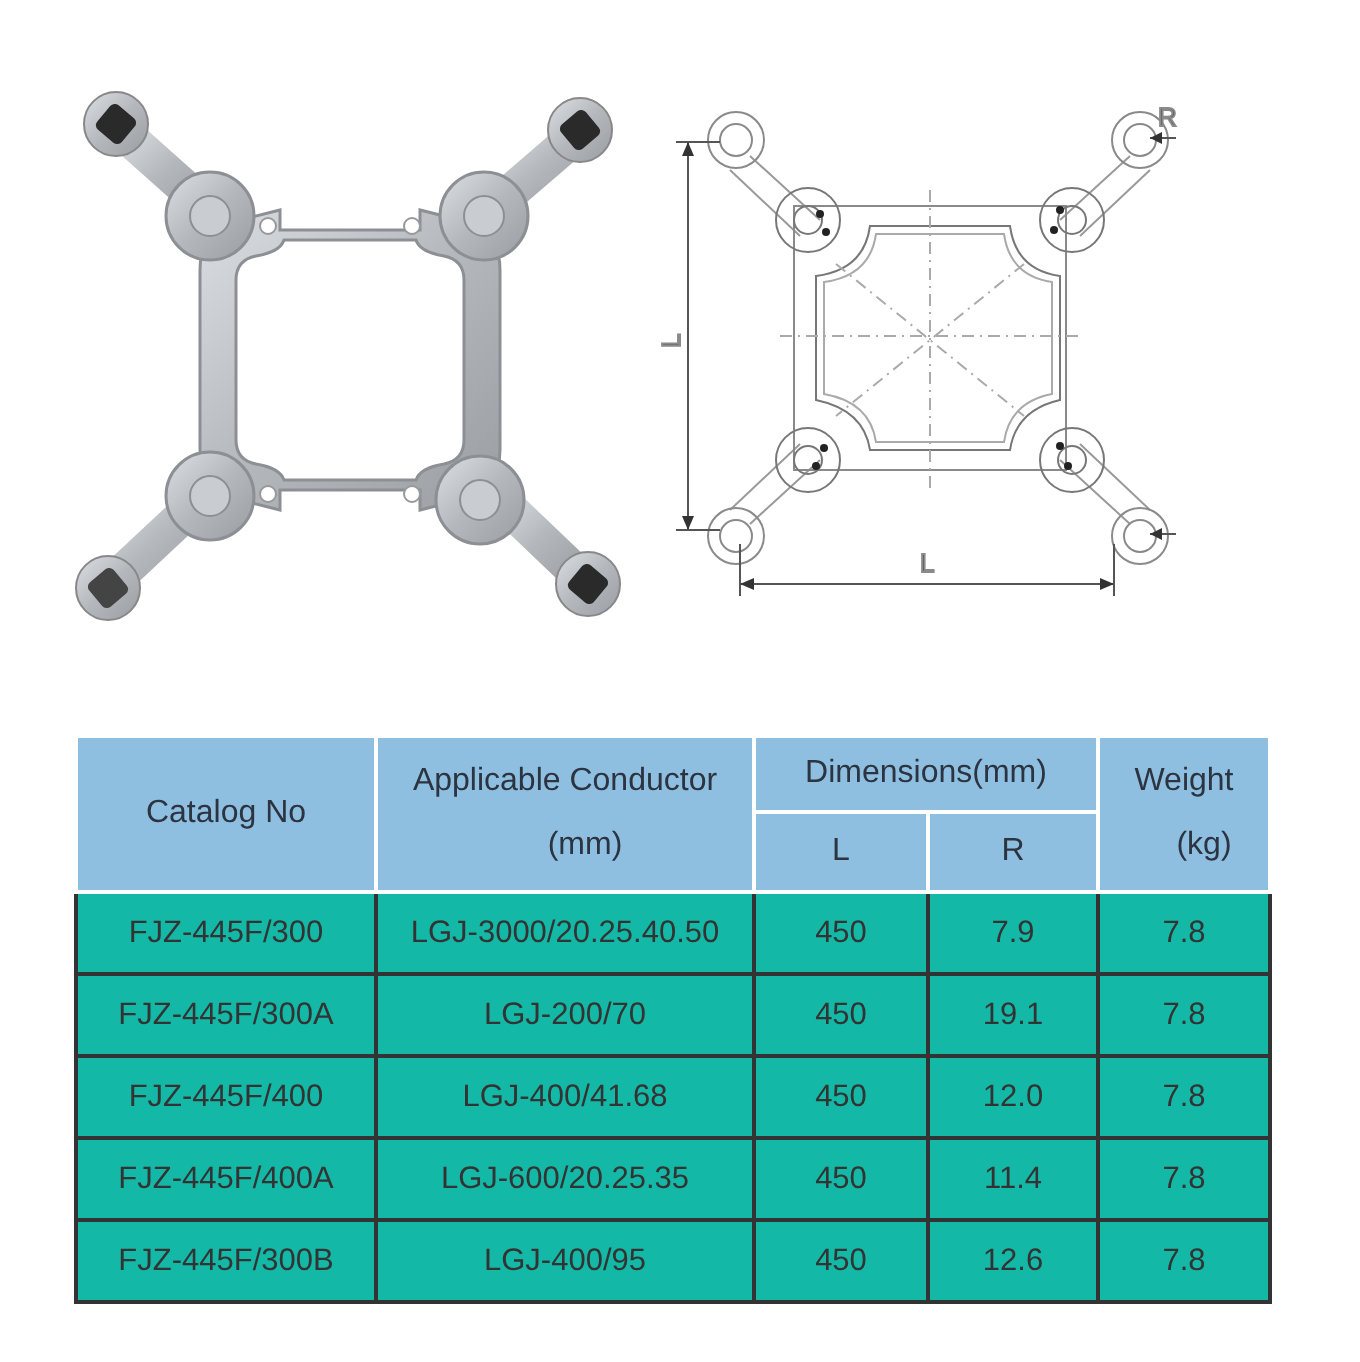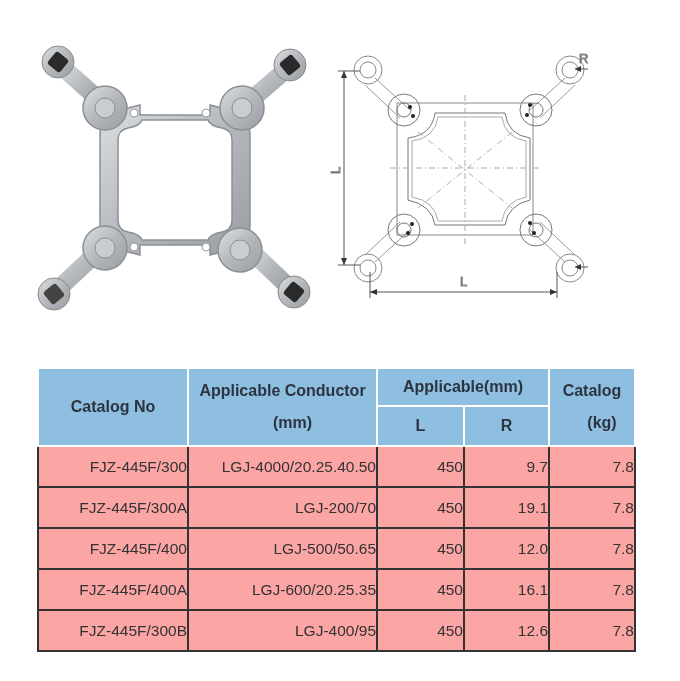--- a/index.html
+++ b/index.html
@@ -4,24 +4,24 @@
 <style>
   html, body { margin:0; padding:0; background:#ffffff; }
   body { width:680px; height:681px; position:relative; overflow:hidden;
          font-family:"Liberation Sans", sans-serif; }
   .photo { position:absolute; left:30px; top:40px; width:290px; height:280px; }
   .drawing { position:absolute; left:330px; top:40px; width:280px; height:270px; }
   .lbl { font-family:"Liberation Sans", sans-serif; font-size:13px; fill:#333; }
 
   table.spec { position:absolute; left:37px; top:367px; border-collapse:collapse;
                font-family:"Liberation Sans", sans-serif; color:#333; }
-  table.spec th { background:#8fbfe0; color:#2b3440; font-weight:bold; font-size:16px;
+  table.spec th { background:#8fbfe0; color:#2b3440; font-weight:normal; font-size:16px;
                   border:2px solid #ffffff; text-align:center; padding:0;margin-left:12px; }
-  table.spec td { border:2px solid #333; font-size:15.5px; text-align:right; height:39px;
-                  padding:0; background:#fca5a5; }
+  table.spec td { border:2px solid #333; font-size:15.5px; text-align:center; height:39px;
+                  padding:0; background:#14b8a6; }
   th .l1 { display:block; line-height:22px; }
   th .l2 { display:block; line-height:22px; margin-top:10px;padding-left:20px; }
 </style>
 </head>
 <body>
 
 <div class="photo">
   <svg width="290" height="280" viewBox="0 0 290 280">
     <defs>
       <linearGradient id="metal" x1="0" y1="0" x2="1" y2="1">
@@ -163,58 +163,58 @@
       <col style="width:85px">
       <col style="width:86px">
   </colgroup>
   <thead>
     <tr style="height:38px">
       <th rowspan="2">Catalog No</th>
       <th rowspan="2">
         <span class="l1">Applicable Conductor</span>
         <span class="l2">(mm)</span>
       </th>
-      <th colspan="2">Applicable(mm)</th>
+      <th colspan="2">Dimensions(mm)</th>
       <th rowspan="2">
-        <span class="l1">Catalog</span>
+        <span class="l1">Weight</span>
         <span class="l2">(kg)</span>
       </th>
     </tr>
     <tr style="height:40px">
       <th>L</th>
       <th>R</th>
     </tr>
   </thead>
   <tbody>
     <tr>
       <td>FJZ-445F/300</td>
-      <td>LGJ-4000/20.25.40.50</td>
-      <td>450</td>
-      <td>9.7</td>
+      <td>LGJ-3000/20.25.40.50</td>
+      <td>450</td>
+      <td>7.9</td>
       <td>7.8</td>
     </tr>
     <tr>
       <td>FJZ-445F/300A</td>
       <td>LGJ-200/70</td>
       <td>450</td>
       <td>19.1</td>
       <td>7.8</td>
     </tr>
     <tr>
       <td>FJZ-445F/400</td>
-      <td>LGJ-500/50.65</td>
+      <td>LGJ-400/41.68</td>
       <td>450</td>
       <td>12.0</td>
       <td>7.8</td>
     </tr>
     <tr>
       <td>FJZ-445F/400A</td>
       <td>LGJ-600/20.25.35</td>
       <td>450</td>
-      <td>16.1</td>
+      <td>11.4</td>
       <td>7.8</td>
     </tr>
     <tr>
       <td>FJZ-445F/300B</td>
       <td>LGJ-400/95</td>
       <td>450</td>
       <td>12.6</td>
       <td>7.8</td>
     </tr>
   </tbody>

